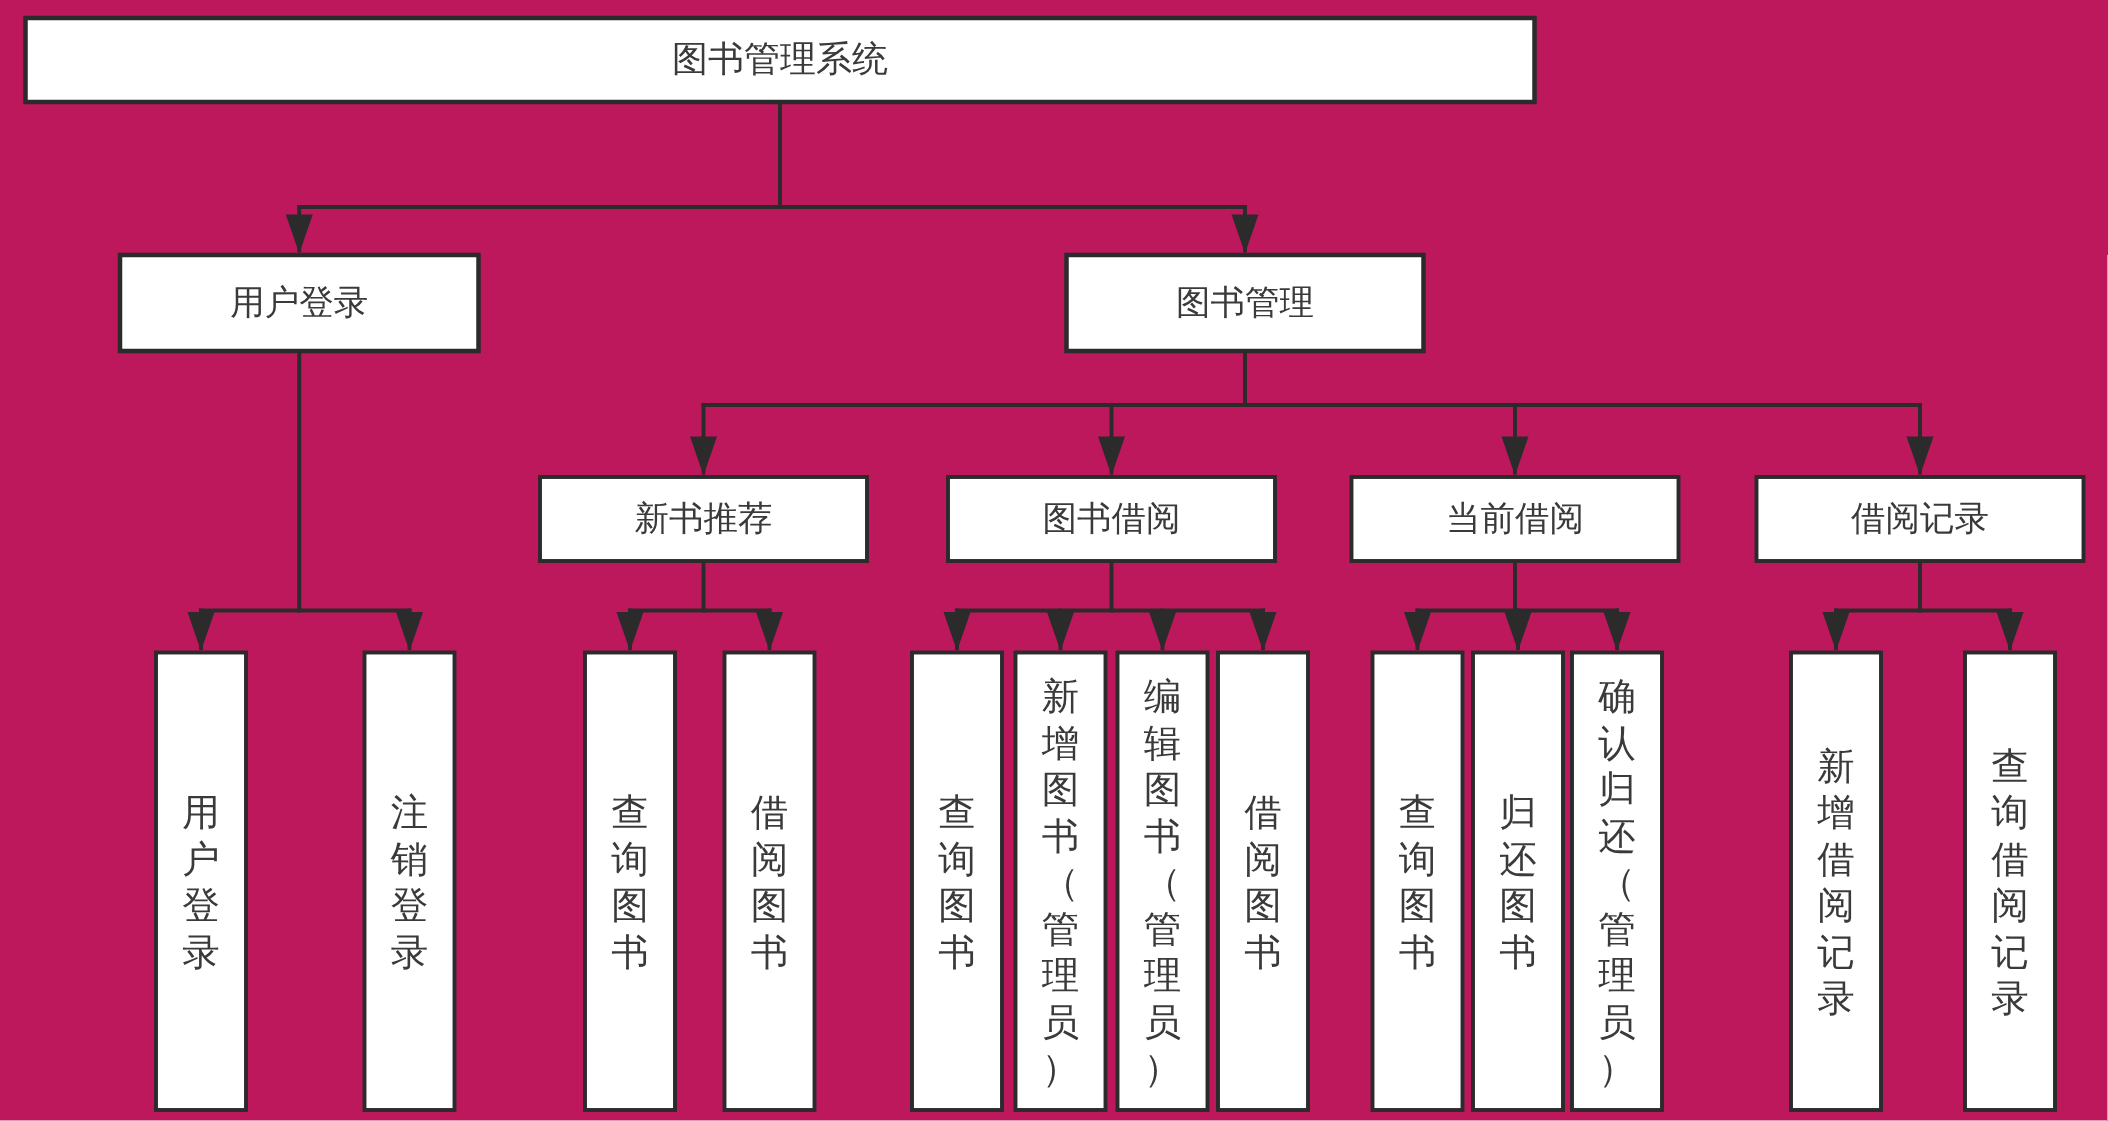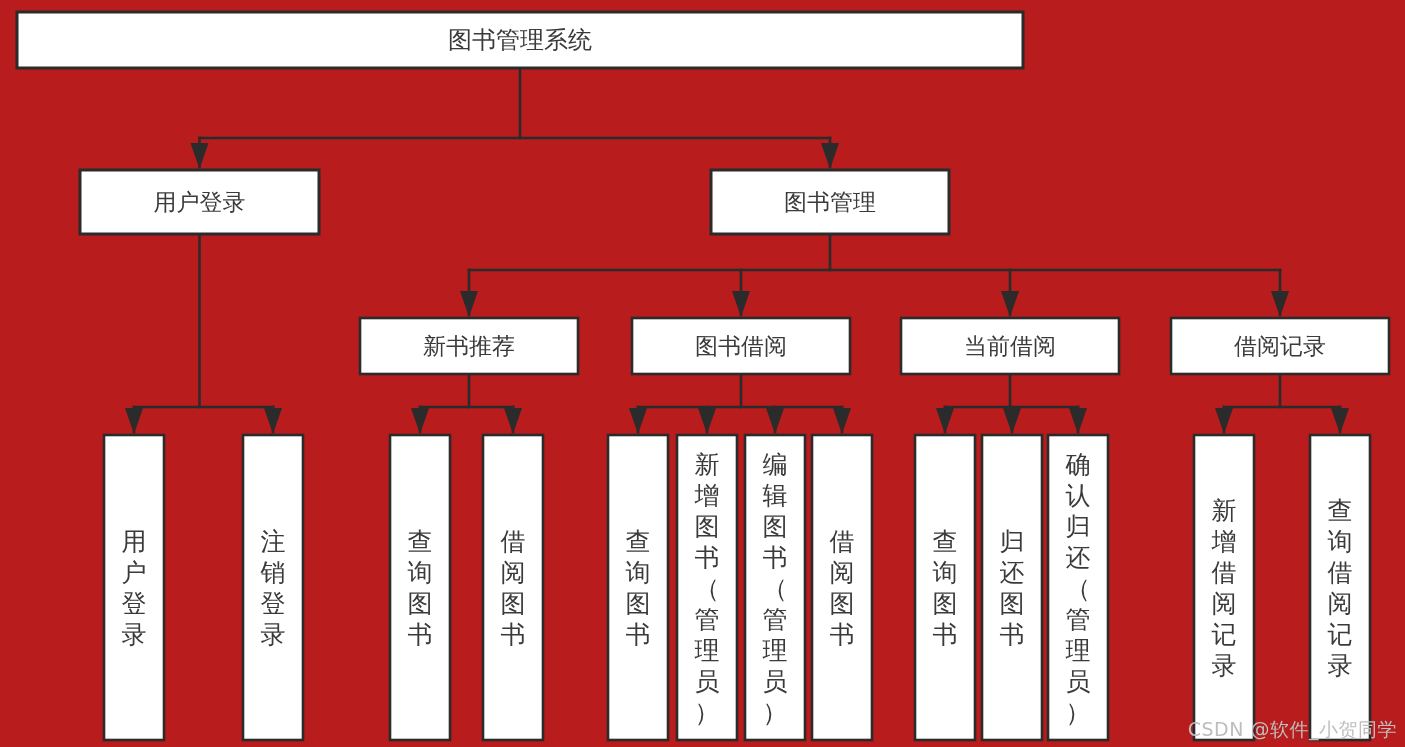--- a/index.html
+++ b/index.html
@@ -1,21 +1,21 @@
 <!DOCTYPE html>
 <html><head>
 <meta charset="utf-8">
 <title>图书管理系统 功能结构图</title>
 <style>
   html,body{margin:0;padding:0;background:#ffffff;}
   body{
     font-family:"DejaVu Sans","Liberation Sans",sans-serif;
     width:1405px;height:747px;overflow:hidden;
   }
-  #diagram-root{position:relative;width:1405px;height:747px;background:#b91c1c;}
+  #diagram-root{position:relative;width:1405px;height:747px;background:#be185d;}
   svg#tree-svg{position:absolute;left:0;top:0;width:1405px;height:747px;display:block;}
   .node-box{fill:#ffffff;stroke:#2b2b2b;stroke-width:3;}
   .node-box-thin{fill:#ffffff;stroke:#2b2b2b;stroke-width:2.6;}
   .link-line{stroke:#2b2b2b;stroke-width:2.6;fill:none;stroke-linecap:square;}
   .arrow-head{fill:#2b2b2b;}
   .node-label{
     fill:#3a3a3a;
     font-family:"DejaVu Sans","Liberation Sans",sans-serif;
     font-size:23px;
     text-anchor:middle;
@@ -136,14 +136,13 @@
         <text x="707" y="472.8" class="leaf-label"><tspan x="707" dy="0">新</tspan><tspan x="707" dy="31">增</tspan><tspan x="707" dy="31">图</tspan><tspan x="707" dy="31">书</tspan><tspan x="707" dy="31">（</tspan><tspan x="707" dy="31">管</tspan><tspan x="707" dy="31">理</tspan><tspan x="707" dy="31">员</tspan><tspan x="707" dy="31">）</tspan></text>
         <text x="775" y="472.8" class="leaf-label"><tspan x="775" dy="0">编</tspan><tspan x="775" dy="31">辑</tspan><tspan x="775" dy="31">图</tspan><tspan x="775" dy="31">书</tspan><tspan x="775" dy="31">（</tspan><tspan x="775" dy="31">管</tspan><tspan x="775" dy="31">理</tspan><tspan x="775" dy="31">员</tspan><tspan x="775" dy="31">）</tspan></text>
         <text x="842" y="550.3" class="leaf-label"><tspan x="842" dy="0">借</tspan><tspan x="842" dy="31">阅</tspan><tspan x="842" dy="31">图</tspan><tspan x="842" dy="31">书</tspan></text>
         <text x="945" y="550.3" class="leaf-label"><tspan x="945" dy="0">查</tspan><tspan x="945" dy="31">询</tspan><tspan x="945" dy="31">图</tspan><tspan x="945" dy="31">书</tspan></text>
         <text x="1012" y="550.3" class="leaf-label"><tspan x="1012" dy="0">归</tspan><tspan x="1012" dy="31">还</tspan><tspan x="1012" dy="31">图</tspan><tspan x="1012" dy="31">书</tspan></text>
         <text x="1078" y="472.8" class="leaf-label"><tspan x="1078" dy="0">确</tspan><tspan x="1078" dy="31">认</tspan><tspan x="1078" dy="31">归</tspan><tspan x="1078" dy="31">还</tspan><tspan x="1078" dy="31">（</tspan><tspan x="1078" dy="31">管</tspan><tspan x="1078" dy="31">理</tspan><tspan x="1078" dy="31">员</tspan><tspan x="1078" dy="31">）</tspan></text>
         <text x="1224" y="519.3" class="leaf-label"><tspan x="1224" dy="0">新</tspan><tspan x="1224" dy="31">增</tspan><tspan x="1224" dy="31">借</tspan><tspan x="1224" dy="31">阅</tspan><tspan x="1224" dy="31">记</tspan><tspan x="1224" dy="31">录</tspan></text>
         <text x="1340" y="519.3" class="leaf-label"><tspan x="1340" dy="0">查</tspan><tspan x="1340" dy="31">询</tspan><tspan x="1340" dy="31">借</tspan><tspan x="1340" dy="31">阅</tspan><tspan x="1340" dy="31">记</tspan><tspan x="1340" dy="31">录</tspan></text>
       </g>
   </svg>
-  <div class="watermark">CSDN @软件_小贺同学</div>
 </div>
 
 </body></html>

